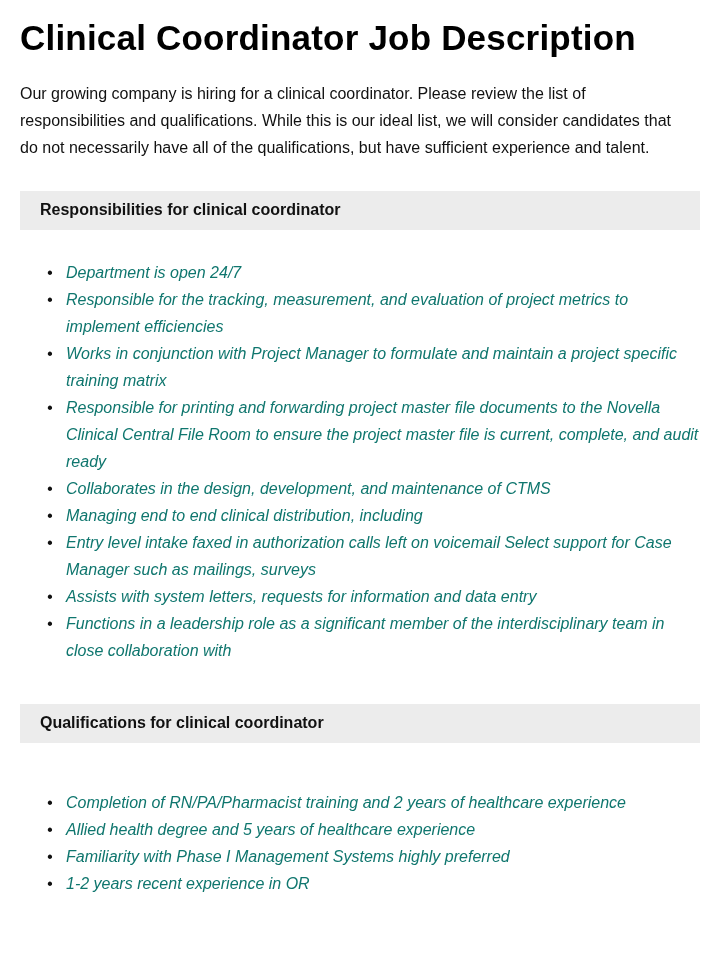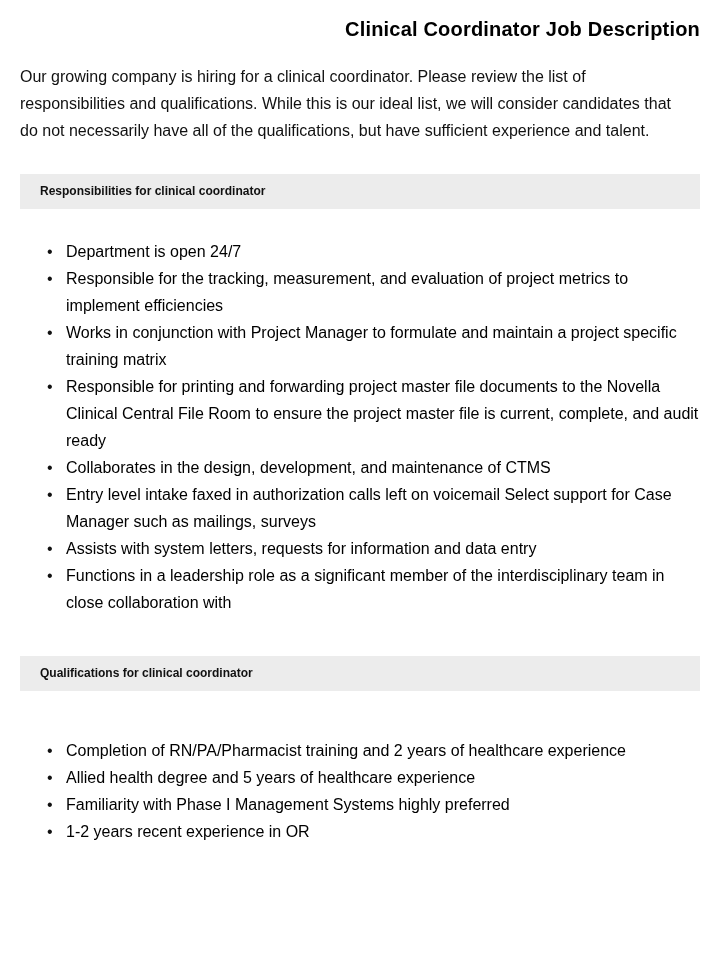--- a/index.html
+++ b/index.html
@@ -12,53 +12,54 @@
     width: 720px;
     min-height: 976px;
     font-family: "Liberation Sans", sans-serif;
     color: #111111;
   }
   .page {
     width: 720px;
     padding: 4px 20px 24px 20px;
   }
   .doc-title {
-    font-size: 20px;
+    font-size: 35px;
     font-weight: 700;
-    text-align: right;
+    text-align: left;
     letter-spacing: 0.2px;
     margin: 14px 0 22px 0;
     color: #000000;
   }
   .intro {
     font-size: 16px;
     line-height: 27px;
     margin: 0 12px 30px 0;
     color: #111111;
   }
   .section-heading {
     background: #ececec;
-    font-size: 12px;
+    font-size: 16px;
     font-weight: 700;
     color: #111111;
     padding: 10px 20px 11px 20px;
     margin: 0;
   }
   ul.bullet-list {
     margin: 29px 0 40px 0;
     padding: 0 0 0 46px;
     list-style: none;
   }
   ul.bullet-list li {
     position: relative;
     font-size: 16px;
     line-height: 27px;
     margin: 0 0 0 0;
     padding: 0;
-    color: #000000;
+    color: #0f766e;
+    font-style: italic;
   }
   ul.bullet-list li::before {
     content: "•";
     position: absolute;
     left: -19px;
     top: 0;
     font-size: 16px;
     color: #111111;
   }
   ul.bullet-list.last {
@@ -76,20 +77,21 @@
   <p class="intro">Our growing company is hiring for a clinical coordinator. Please review the list of responsibilities and qualifications. While this is our ideal list, we will consider candidates that do not necessarily have all of the qualifications, but have sufficient experience and talent.</p>
 
   <div class="section-heading">Responsibilities for clinical coordinator</div>
 
   <ul class="bullet-list">
     <li>Department is open 24/7</li>
     <li>Responsible for the tracking, measurement, and evaluation of project metrics to implement efficiencies</li>
     <li>Works in conjunction with Project Manager to formulate and maintain a project specific training matrix</li>
     <li>Responsible for printing and forwarding project master file documents to the Novella Clinical Central File Room to ensure the project master file is current, complete, and audit ready</li>
     <li>Collaborates in the design, development, and maintenance of CTMS</li>
+    <li>Managing end to end clinical distribution, including</li>
     <li>Entry level intake faxed in authorization calls left on voicemail Select support for Case Manager such as mailings, surveys</li>
     <li>Assists with system letters, requests for information and data entry</li>
     <li>Functions in a leadership role as a significant member of the interdisciplinary team in close collaboration with</li>
   </ul>
 
   <div class="section-heading">Qualifications for clinical coordinator</div>
 
   <ul class="bullet-list last">
     <li>Completion of RN/PA/Pharmacist training and 2 years of healthcare experience</li>
     <li>Allied health degree and 5 years of healthcare experience</li>

